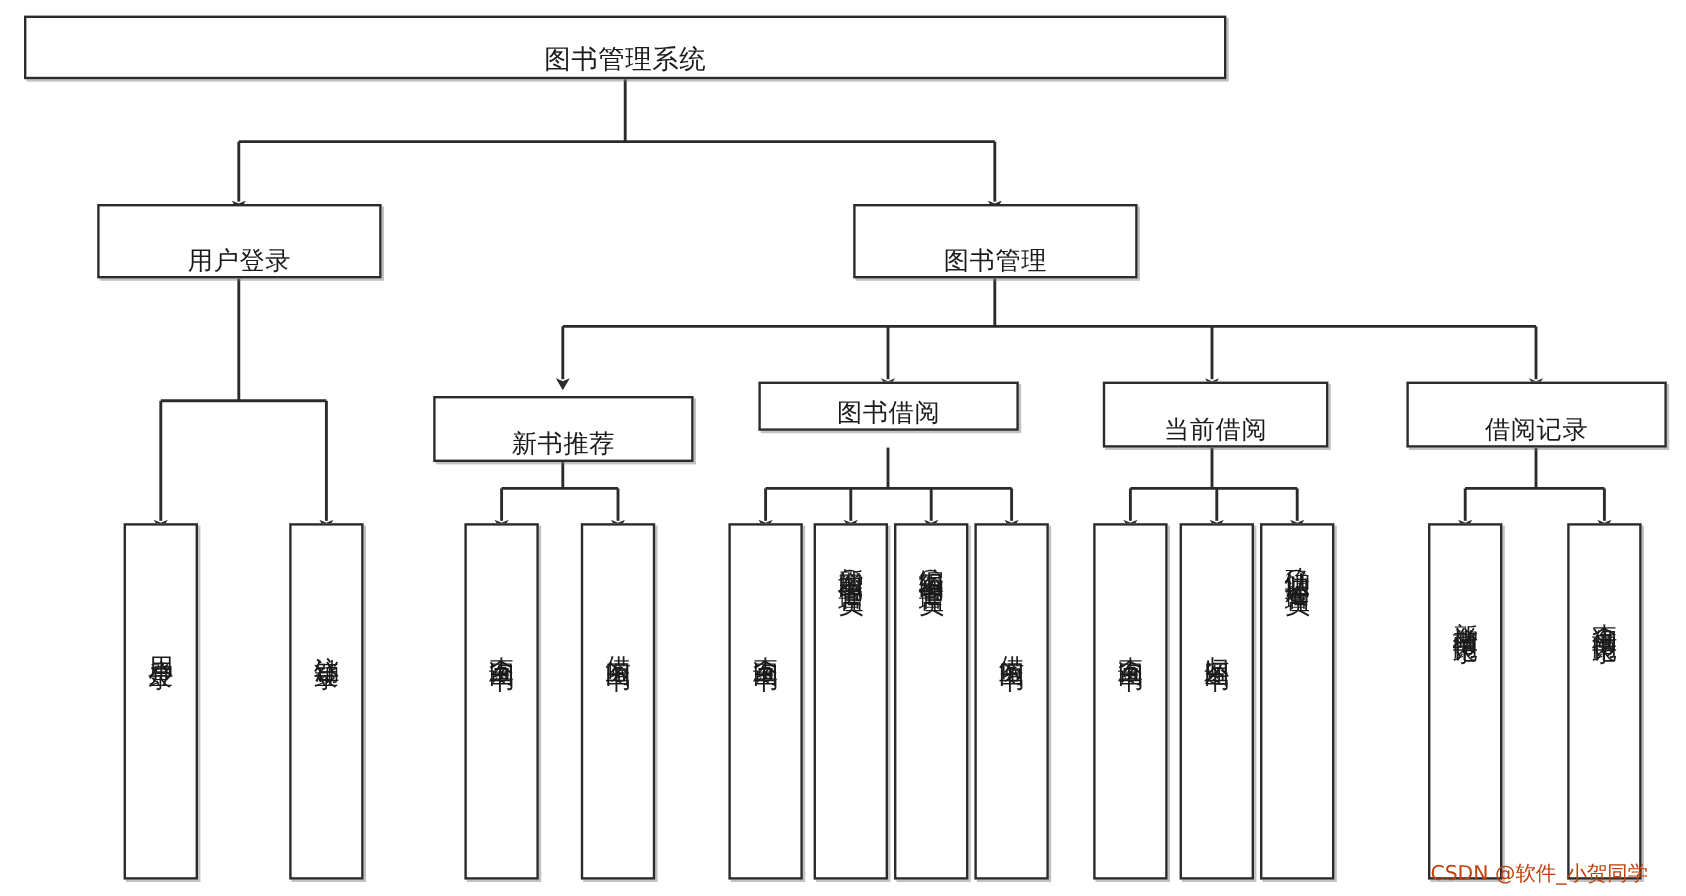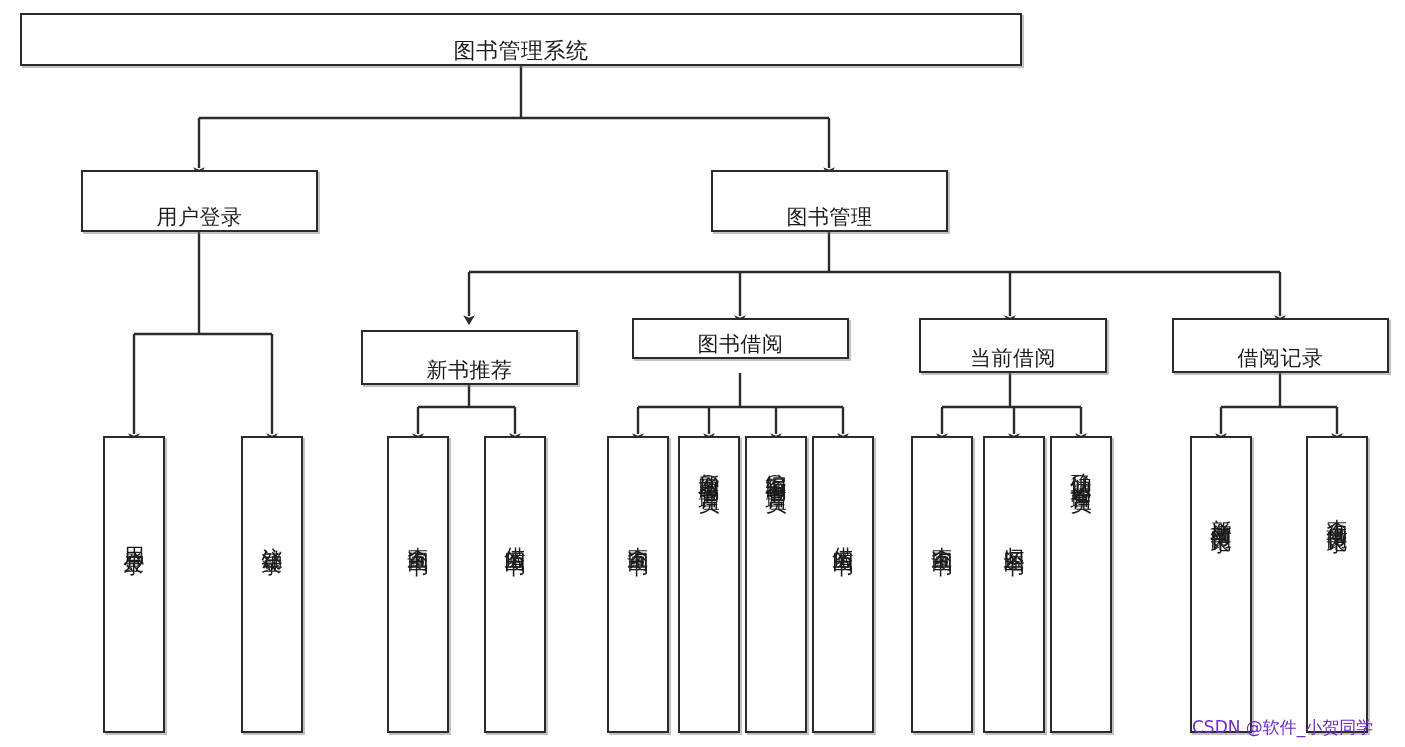--- a/index.html
+++ b/index.html
@@ -187,15 +187,15 @@
         <span class="lbl">确认归还（管理员）</span>
       </div>
       <div class="node vert midlow" style="left: 1190px; top: 436px; width: 62px; height: 297px;">
         <span class="lbl">新增借阅记录</span>
       </div>
       <div class="node vert midlow" style="left: 1306px; top: 436px; width: 62px; height: 297px;">
         <span class="lbl">查询借阅记录</span>
       </div>
     </div>
 
-  <div class="watermark" style="left: 1192px; top: 716px; color: #6d28d9;">CSDN @软件_小贺同学</div>
+  <div class="watermark" style="left: 1192px; top: 716px; color: #c2410c;">CSDN @软件_小贺同学</div>
 
 </div>
 
 </body></html>

